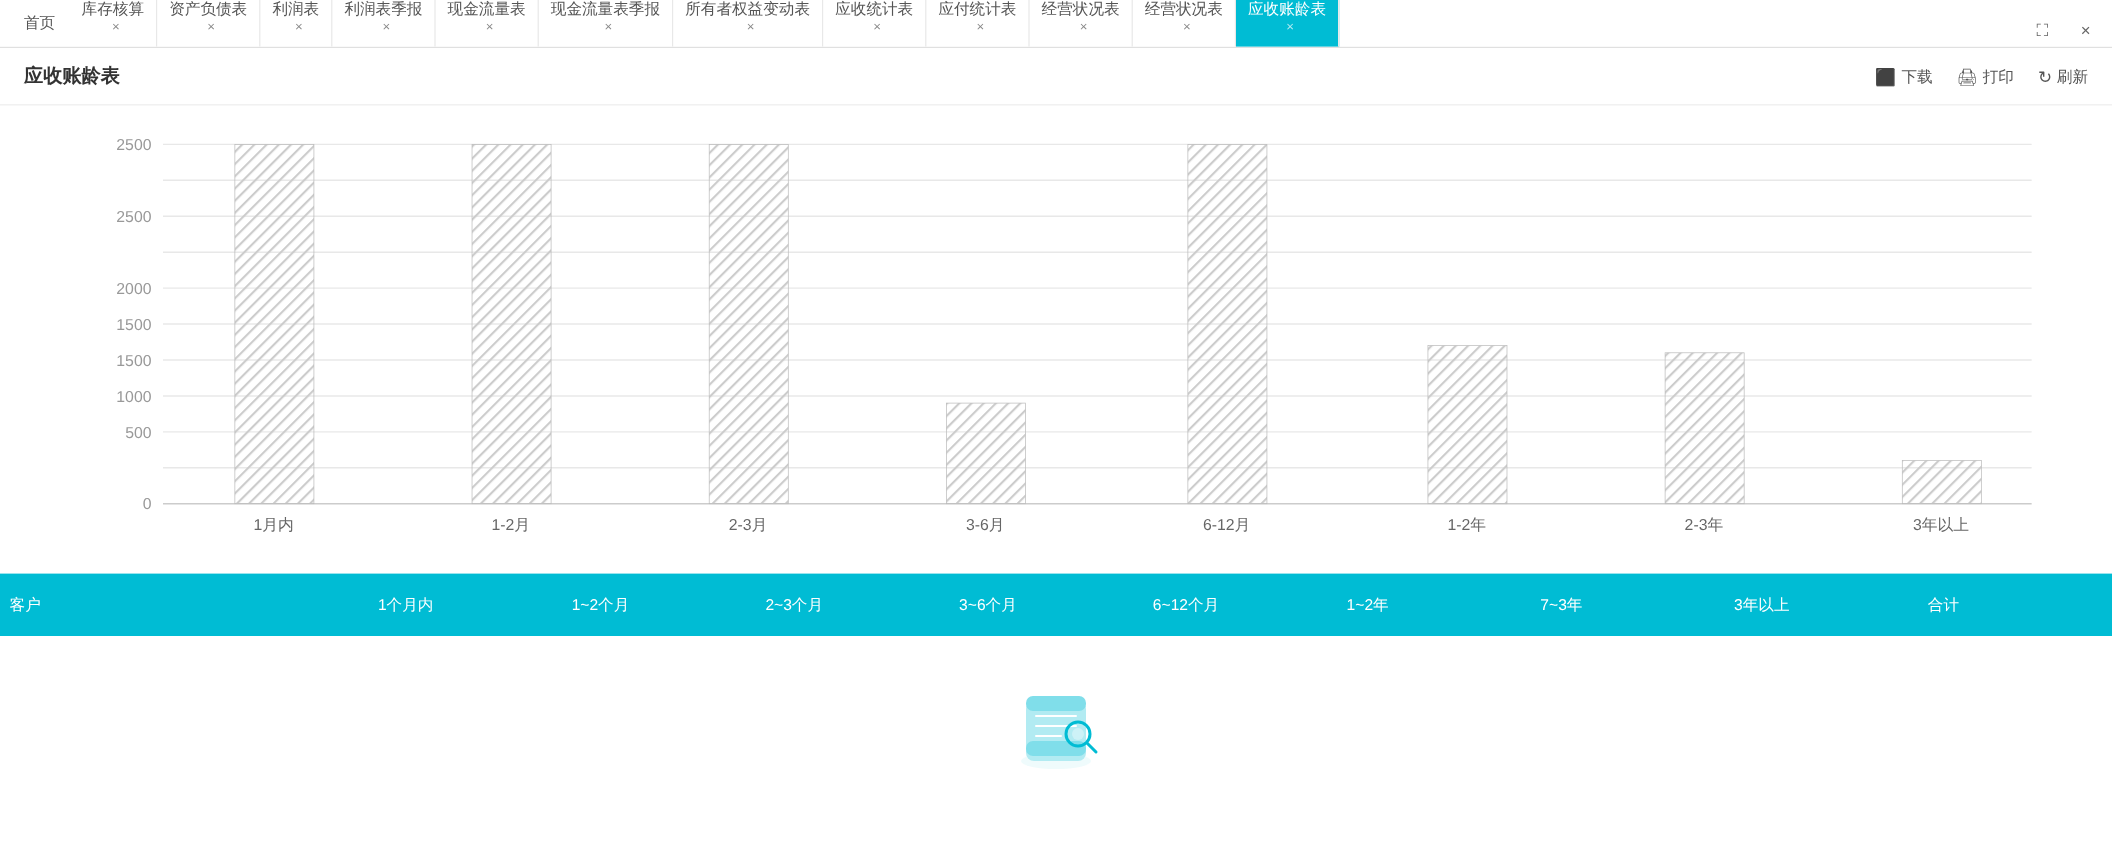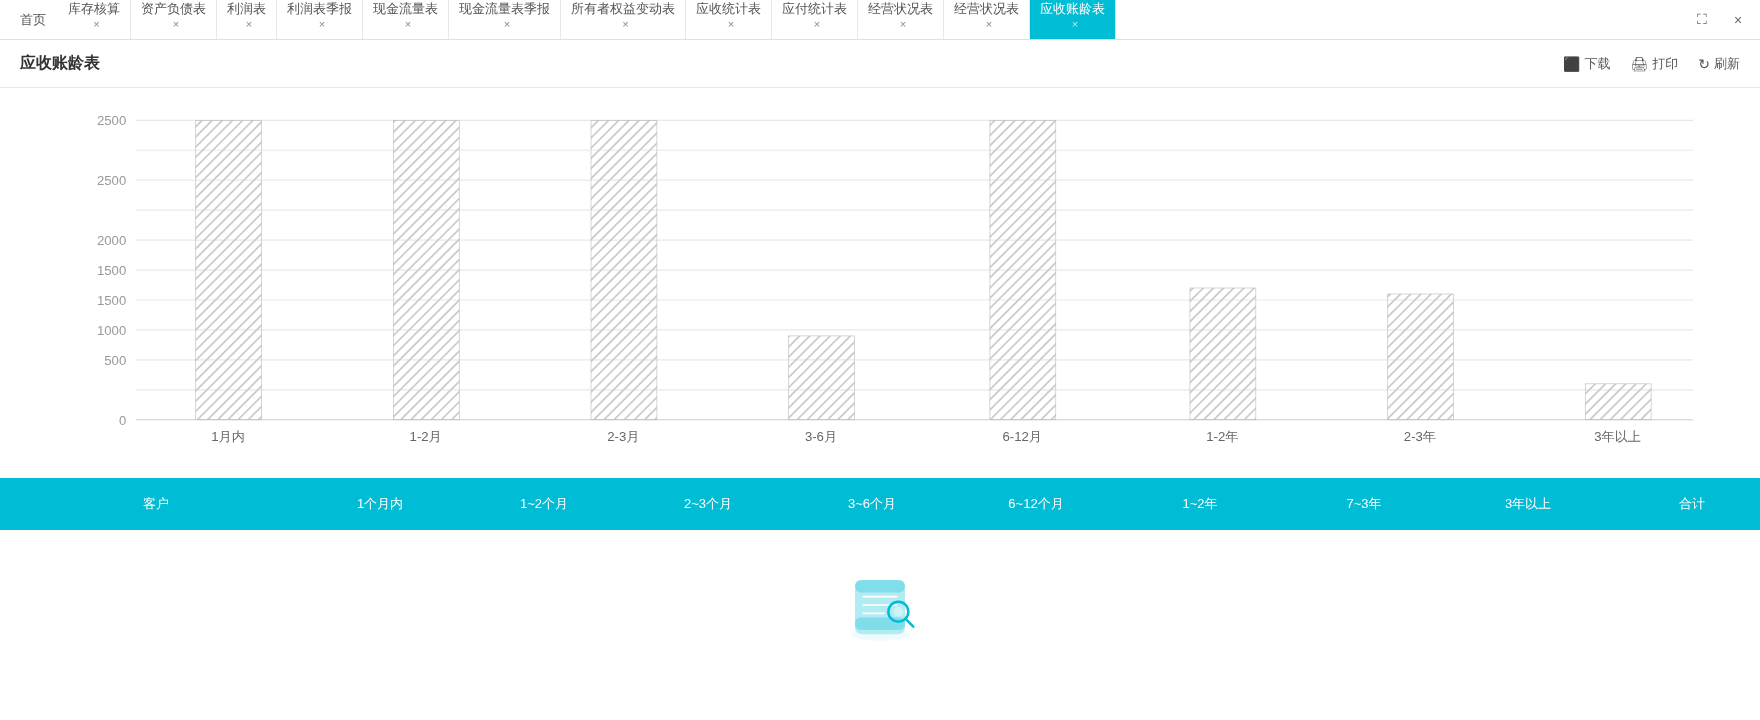--- a/index.html
+++ b/index.html
@@ -1,21 +1,21 @@
 <!DOCTYPE html>
 <html><head>
   <meta charset="utf-8">
   <style>
     * { margin: 0; padding: 0; box-sizing: border-box; }
     body { font-family: "Microsoft YaHei", "PingFang SC", sans-serif; font-size: 13px; background: #f5f5f5; color: #333; overflow: hidden; }
 
     
     .tab-bar {
       display: flex;
-      align-items: center;
+      align-items: flex-end;
       background: #fff;
       border-bottom: 1px solid #e0e0e0;
       height: 40px;
       padding: 0 8px;
       overflow: hidden;
       white-space: nowrap;
     }
     .tab-item {
       display: inline-flex;
       align-items: center;
@@ -113,25 +113,24 @@
     
     .table-header {
       display: flex;
       background: #00bcd4;
       color: #fff;
       height: 52px;
       align-items: center;
     }
     .th-cell {
       flex: 1;
-      text-align: center;
+      text-align: left;
       font-size: 13px;
       font-weight: 500;
       padding: 0 8px;
-      margin-left: 28px;
     }
     .th-cell.customer { flex: 2; }
 
     
     .empty-state {
       display: flex;
       flex-direction: column;
       align-items: center;
       justify-content: center;
       padding: 30px;

